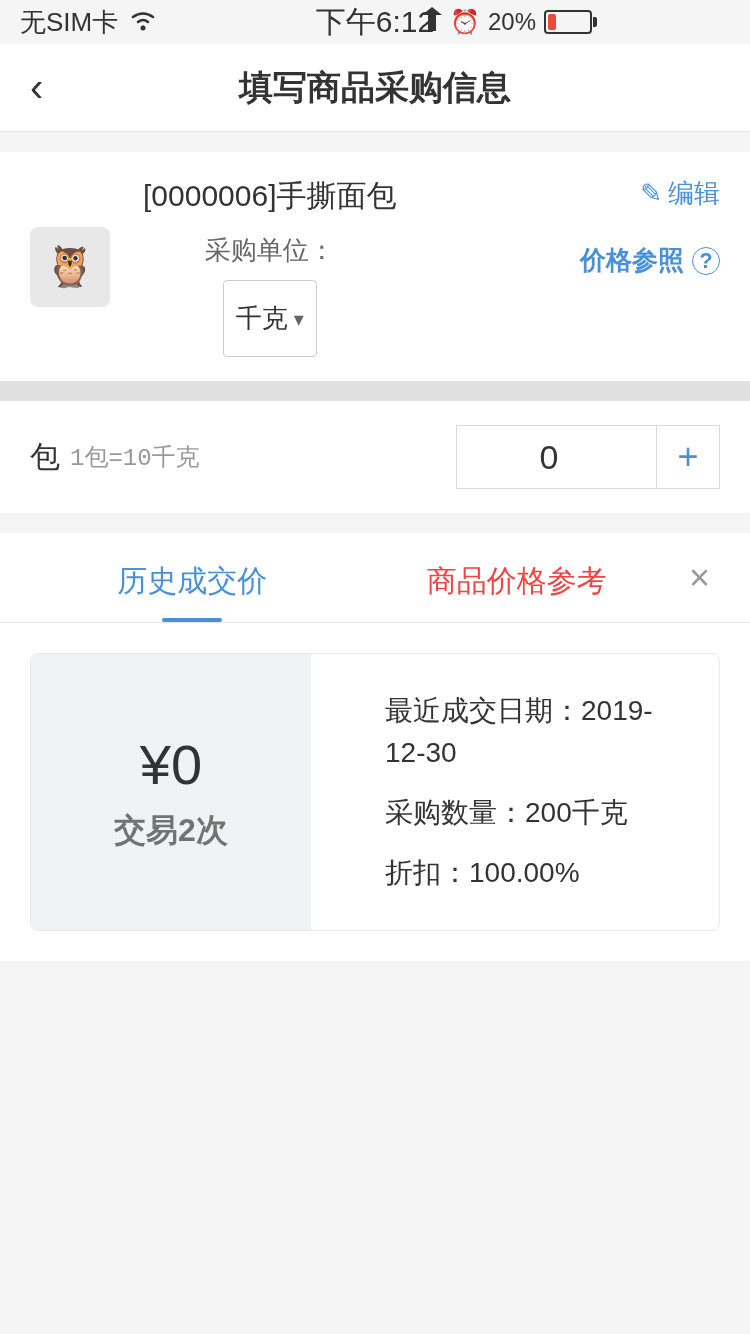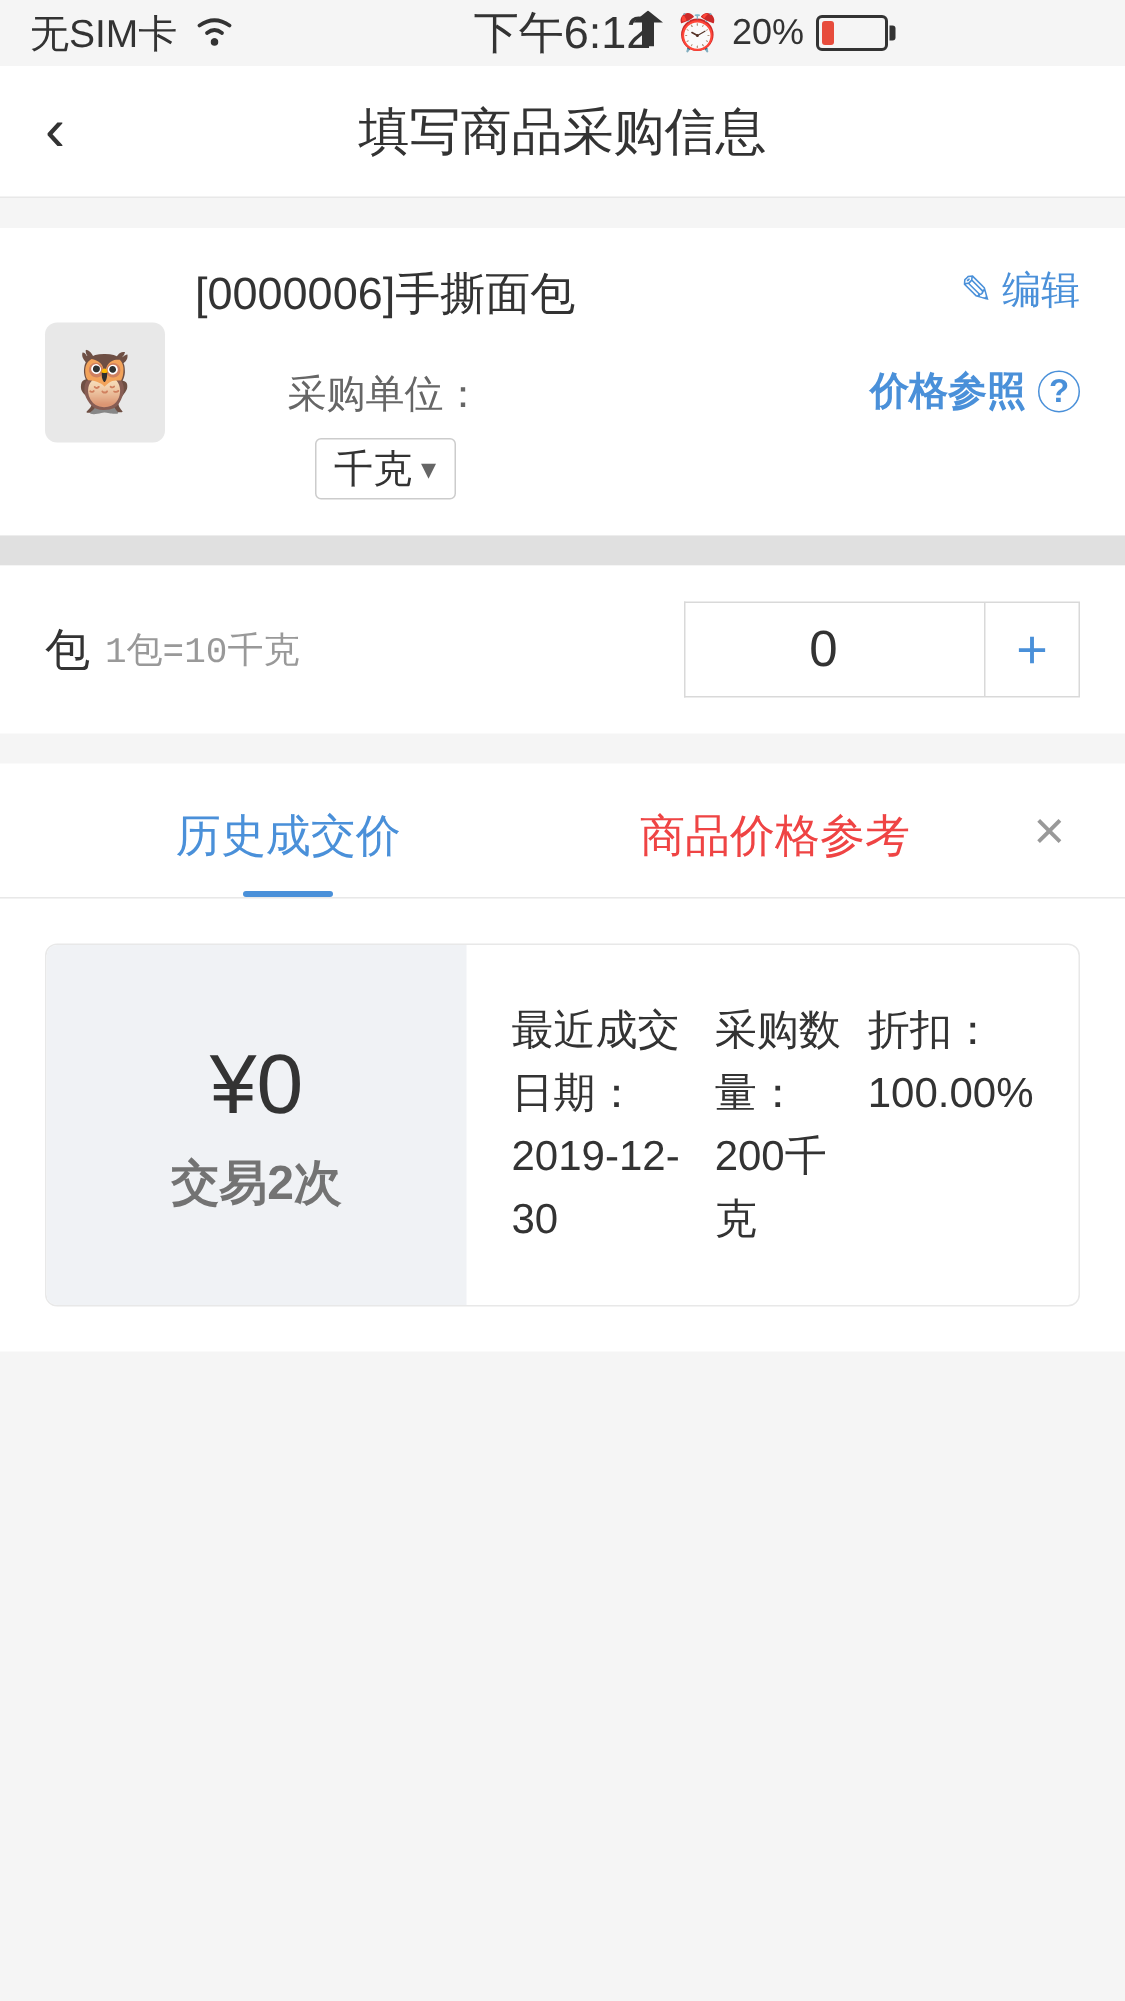--- a/index.html
+++ b/index.html
@@ -88,21 +88,21 @@
       font-size: 40px;
       color: #333;
       cursor: pointer;
       width: 60px;
     }
     .nav-title {
       position: absolute;
       left: 50%;
       transform: translateX(-50%);
       font-size: 34px;
-      font-weight: 400;
+      font-weight: 700;
       color: #333;
       text-align: right;
     }
 
     
     .product-card {
       background: #fff;
       margin-top: 20px;
       padding: 24px 30px;
     }
@@ -126,41 +126,42 @@
       justify-content: center;
       flex-shrink: 0;
     }
     .owl-icon {
       font-size: 40px;
       color: #999;
     }
     .product-info {
       display: flex;
       flex-direction: column;
-      gap: 28px;
+      gap: 16px;
+      margin-left: 13px;
     }
     .product-name {
       font-size: 30px;
       color: #333;
       font-weight: 500;
     }
     .purchase-unit-row {
       display: flex;
       align-items: center;
       gap: 12px;
       font-size: 26px;
       color: #666;
       flex-direction: column;
     }
     .unit-badge {
       display: flex;
       align-items: center;
       border: 1px solid #ccc;
       border-radius: 4px;
-      padding: 2px 12px;
+      padding: 20px 12px;
       font-size: 26px;
       color: #333;
       background: #fff;
       gap: 6px;
     }
     .unit-arrow {
       font-size: 20px;
       color: #666;
     }
     .edit-btn {
@@ -315,22 +316,23 @@
     }
     .price-trade-count {
       font-size: 32px;
       color: #737373;
       font-weight: bold;
     }
     .price-right-section {
       flex: 1;
       padding: 36px 30px;
       display: flex;
-      flex-direction: row;
+      flex-direction: column;
       gap: 18px;
+      margin-left: 44px;
     }
     .price-detail-row {
       font-size: 28px;
       color: #333;
       line-height: 1.5;
     }
 
     
     .main-content {
       background: #f5f5f5;

